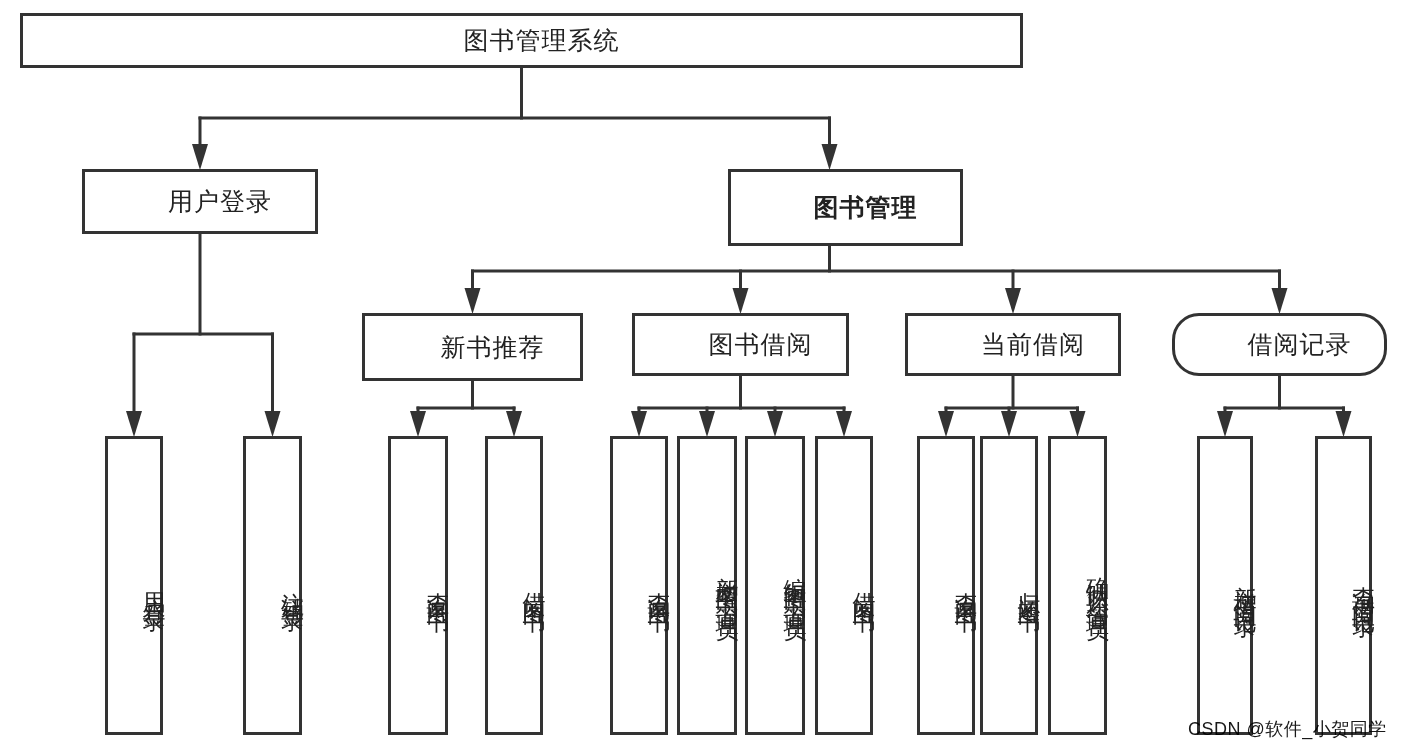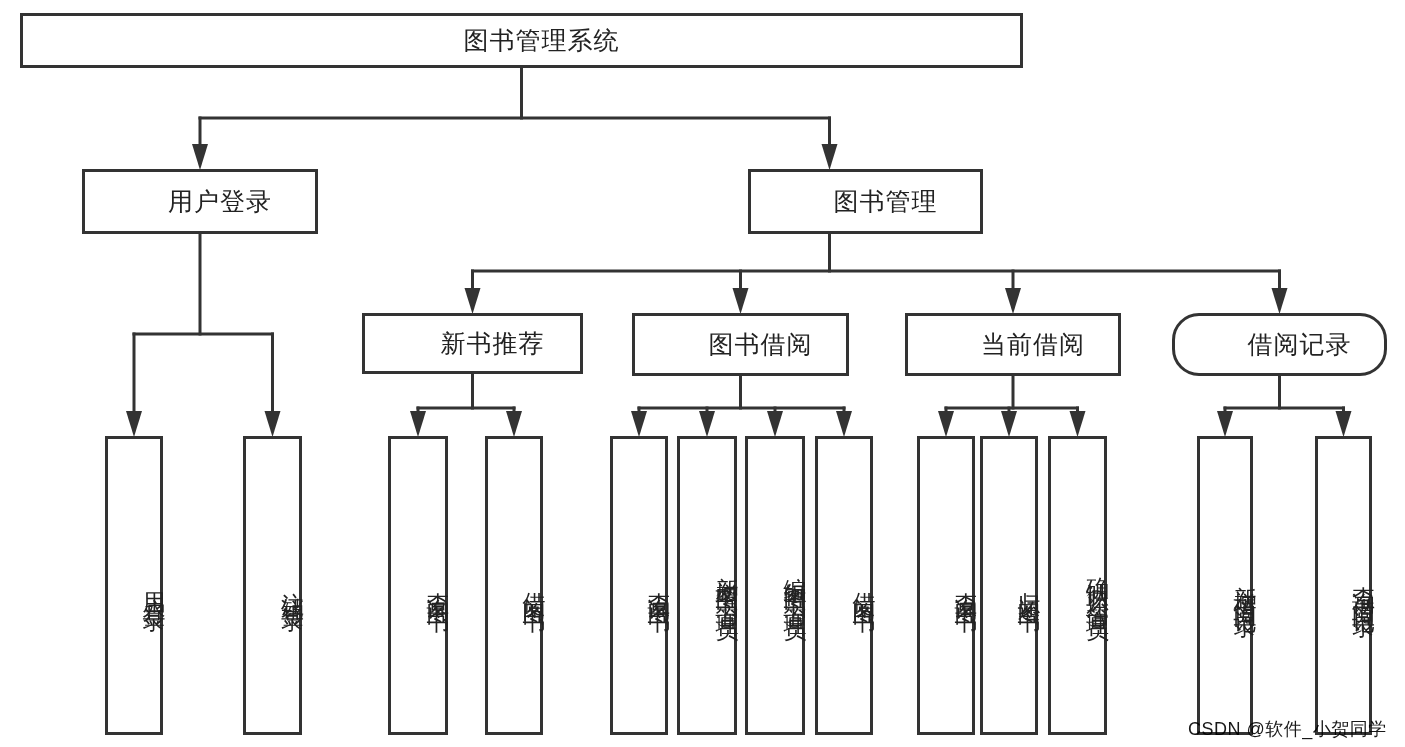--- a/index.html
+++ b/index.html
@@ -109,24 +109,24 @@
       <polygon points="1335.5,411 1351.5,411 1343.5,437" fill="#333333"></polygon>
     </svg>
 
   <div id="watermark" style="color: #000000;">CSDN @软件_小贺同学</div>
 <div class="node horizontal" style="left: 20px; top: 13px; width: 1003px; height: 55px;">
       <span class="label">图书管理系统</span>
     </div>
     <div class="node horizontal" style="left: 82px; top: 169px; width: 236px; height: 65px;">
       <span class="label">用户登录</span>
     </div>
-    <div class="node horizontal" style="left: 748px; top: 169px; width: 235px; height: 65px;">
+    <div class="node horizontal" style="left: 728px; top: 169px; width: 235px; height: 77px; font-weight: bold;">
       <span class="label">图书管理</span>
     </div>
-    <div class="node horizontal" style="left: 362px; top: 313px; width: 221px; height: 61px;">
+    <div class="node horizontal" style="left: 362px; top: 313px; width: 221px; height: 68px;">
       <span class="label">新书推荐</span>
     </div>
     <div class="node horizontal" style="left: 632px; top: 313px; width: 217px; height: 63px;">
       <span class="label">图书借阅</span>
     </div>
     <div class="node horizontal" style="left: 905px; top: 313px; width: 216px; height: 63px;">
       <span class="label">当前借阅</span>
     </div>
     <div class="node horizontal" style="left: 1172px; top: 313px; width: 215px; height: 63px; border-radius: 27px;">
       <span class="label">借阅记录</span>

